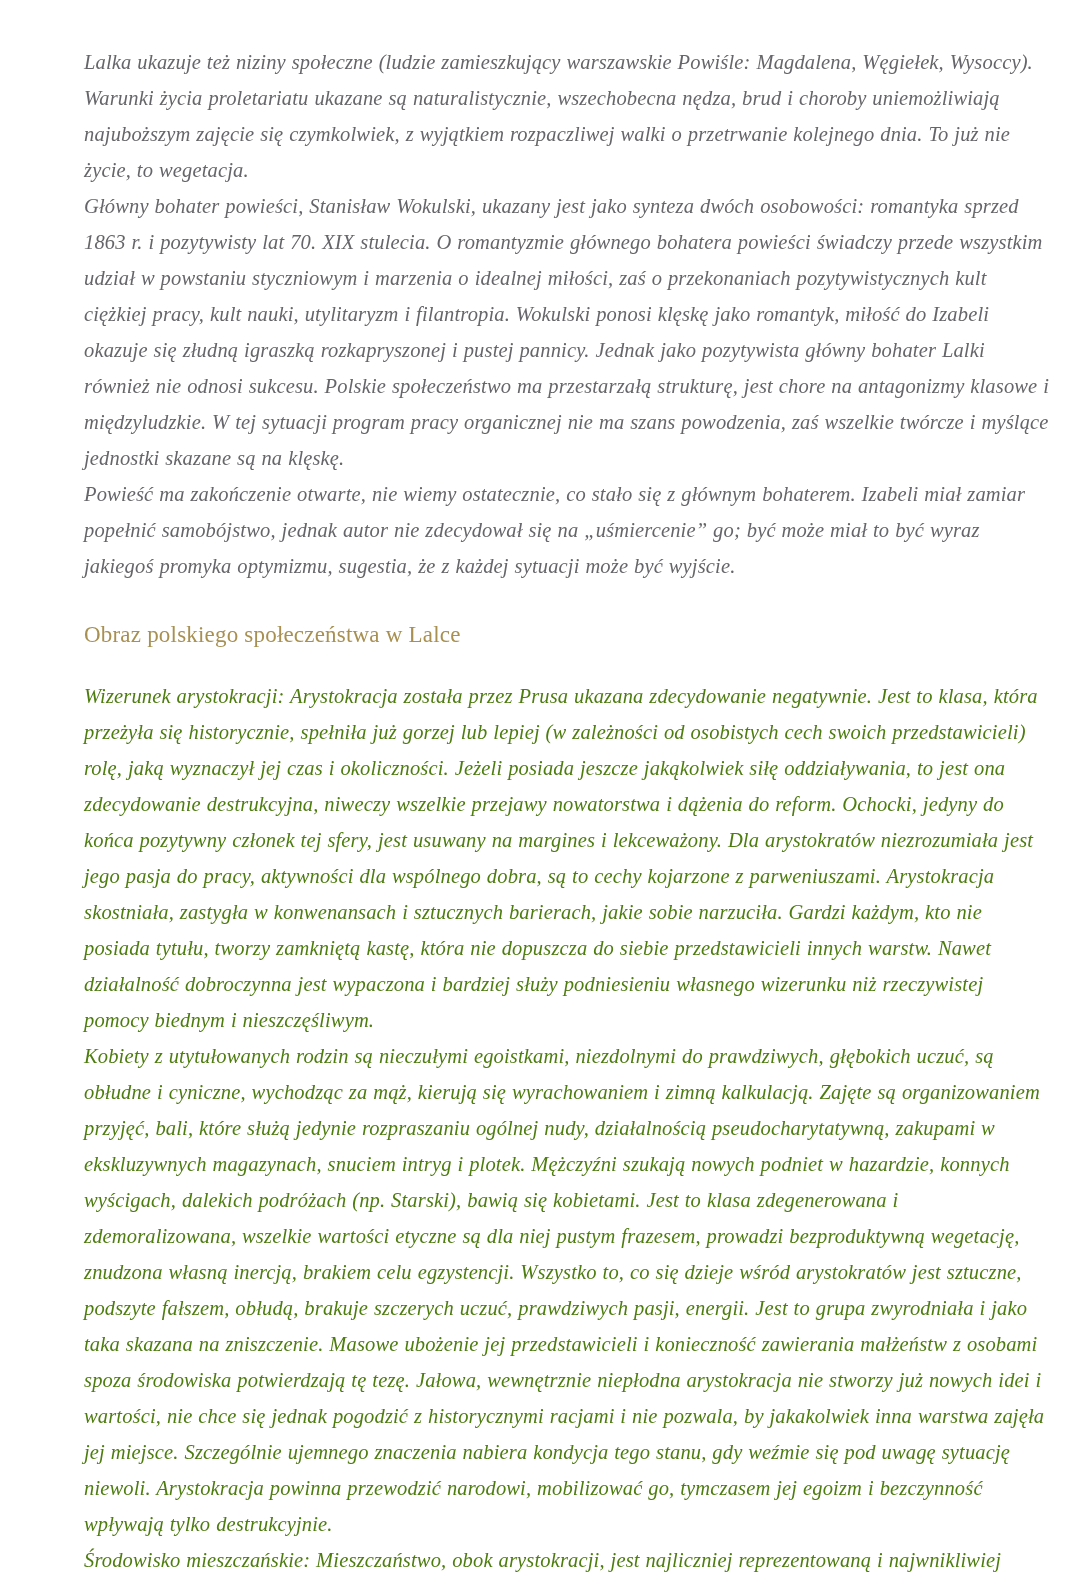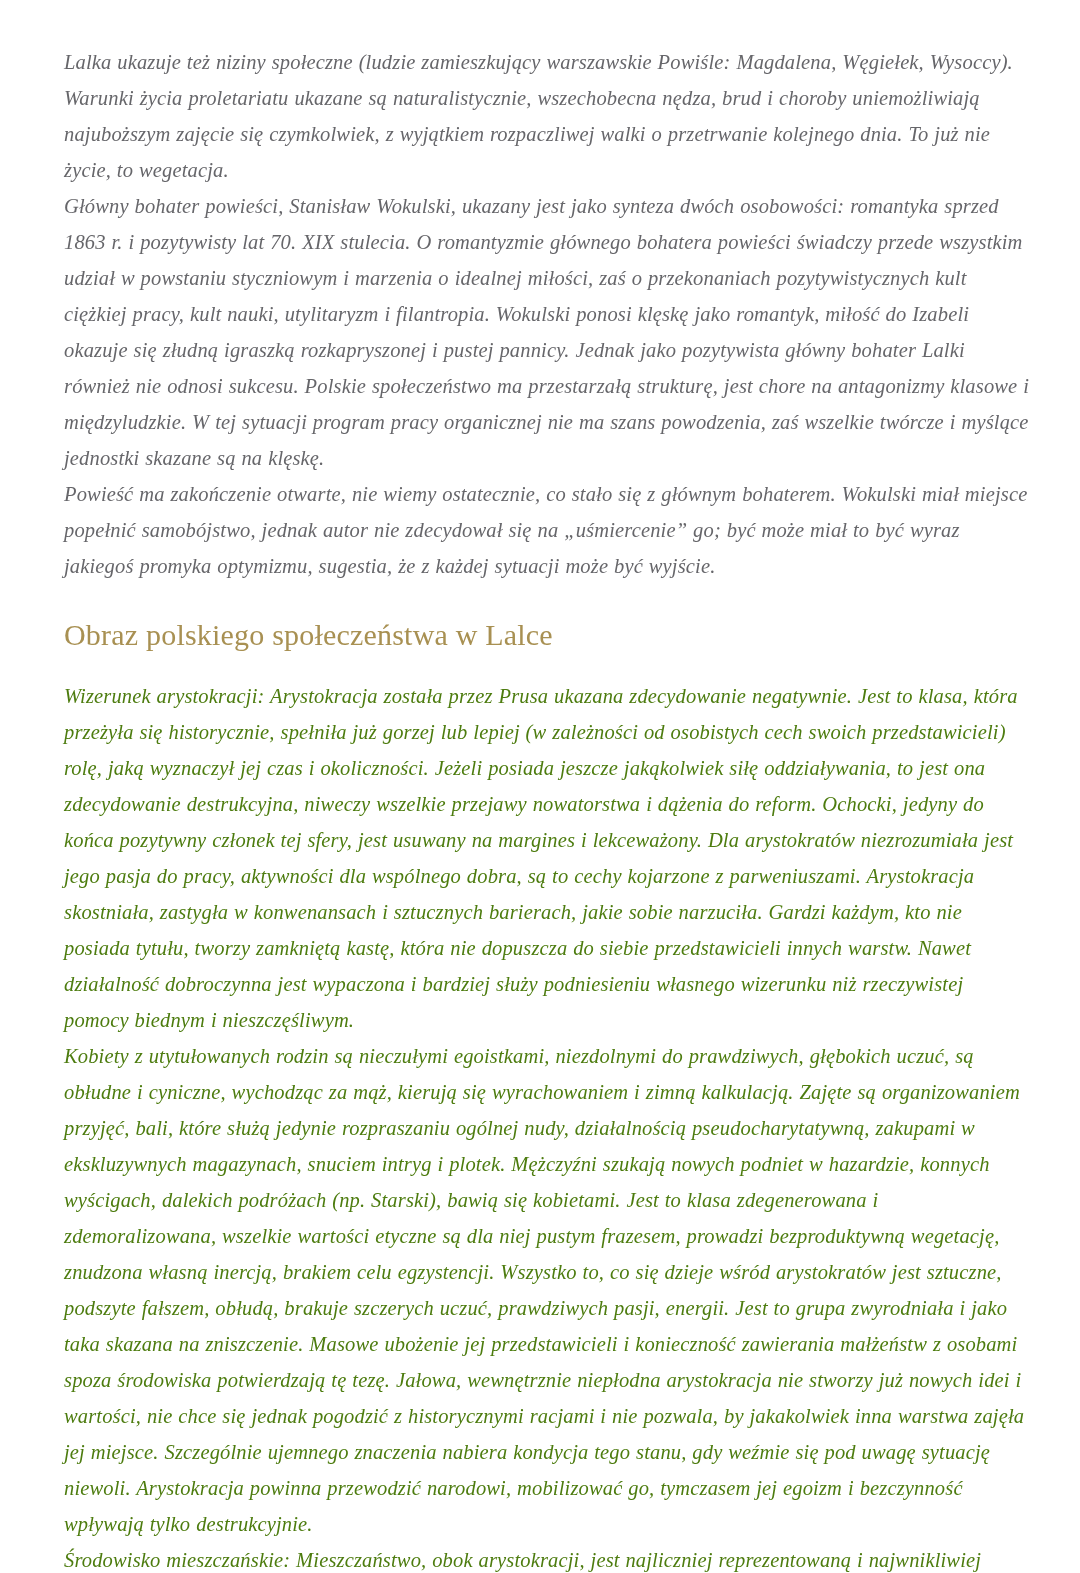--- a/index.html
+++ b/index.html
@@ -13,21 +13,21 @@
     overflow: hidden;
     font-family: "Liberation Serif", "DejaVu Serif", serif;
     -webkit-font-smoothing: antialiased;
   }
   .page {
     position: relative;
     width: 1080px;
     height: 1573px;
     background: #ffffff;
     box-sizing: border-box;
-    padding: 44px 58px 0 64px;
+    padding: 44px 58px 0 84px;
   }
   .doc-body {
     width: 966px;
   }
   p.para {
     margin: 0;
     font-style: italic;
     font-size: 20.5px;
     line-height: 36px;
     text-align: left;
@@ -38,38 +38,38 @@
     color: #66666a;
   }
   p.tone-dark {
     color: #4d7c0f;
   }
   .gap-md { margin-top: 24px; }
   h2.section-heading {
     margin: 30px 0 22px 0;
     font-style: normal;
     font-weight: 400;
-    font-size: 30px;
+    font-size: 23px;
     line-height: 42px;
     color: #a89052;
     letter-spacing: 0.2px;
   }
   .block-tight { margin-top: 0; }
 </style>
 </head>
 <body>
 
 <div class="page">
   <div class="doc-body">
 
     <p class="para tone-light">Lalka ukazuje też niziny społeczne (ludzie zamieszkujący warszawskie Powiśle: Magdalena, Węgiełek, Wysoccy). Warunki życia proletariatu ukazane są naturalistycznie, wszechobecna nędza, brud i choroby uniemożliwiają najuboższym zajęcie się czymkolwiek, z wyjątkiem rozpaczliwej walki o przetrwanie kolejnego dnia. To już nie życie, to wegetacja.</p>
 
     <p class="para tone-light gap-md">Główny bohater powieści, Stanisław Wokulski, ukazany jest jako synteza dwóch osobowości: romantyka sprzed 1863 r. i pozytywisty lat 70. XIX stulecia. O romantyzmie głównego bohatera powieści świadczy przede wszystkim udział w powstaniu styczniowym i marzenia o idealnej miłości, zaś o przekonaniach pozytywistycznych kult ciężkiej pracy, kult nauki, utylitaryzm i filantropia. Wokulski ponosi klęskę jako romantyk, miłość do Izabeli okazuje się złudną igraszką rozkapryszonej i pustej pannicy. Jednak jako pozytywista główny bohater Lalki również nie odnosi sukcesu. Polskie społeczeństwo ma przestarzałą strukturę, jest chore na antagonizmy klasowe i międzyludzkie. W tej sytuacji program pracy organicznej nie ma szans powodzenia, zaś wszelkie twórcze i myślące jednostki skazane są na klęskę.</p>
 
-    <p class="para tone-light gap-md">Powieść ma zakończenie otwarte, nie wiemy ostatecznie, co stało się z głównym bohaterem. Wokulski miał miejsce popełnić samobójstwo, jednak autor nie zdecydował się na „uśmiercenie” go; być może miał to być wyraz jakiegoś promyka optymizmu, sugestia, że z każdej sytuacji może być wyjście.</p>
+    <p class="para tone-light gap-md">Powieść ma zakończenie otwarte, nie wiemy ostatecznie, co stało się z głównym bohaterem. Izabeli miał zamiar popełnić samobójstwo, jednak autor nie zdecydował się na „uśmiercenie” go; być może miał to być wyraz jakiegoś promyka optymizmu, sugestia, że z każdej sytuacji może być wyjście.</p>
 
     <h2 class="section-heading">Obraz polskiego społeczeństwa w Lalce</h2>
 
     <p class="para tone-dark">Wizerunek arystokracji: Arystokracja została przez Prusa ukazana zdecydowanie negatywnie. Jest to klasa, która przeżyła się historycznie, spełniła już gorzej lub lepiej (w zależności od osobistych cech swoich przedstawicieli) rolę, jaką wyznaczył jej czas i okoliczności. Jeżeli posiada jeszcze jakąkolwiek siłę oddziaływania, to jest ona zdecydowanie destrukcyjna, niweczy wszelkie przejawy nowatorstwa i dążenia do reform. Ochocki, jedyny do końca pozytywny członek tej sfery, jest usuwany na margines i lekceważony. Dla arystokratów niezrozumiała jest jego pasja do pracy, aktywności dla wspólnego dobra, są to cechy kojarzone z parweniuszami. Arystokracja skostniała, zastygła w konwenansach i sztucznych barierach, jakie sobie narzuciła. Gardzi każdym, kto nie posiada tytułu, tworzy zamkniętą kastę, która nie dopuszcza do siebie przedstawicieli innych warstw. Nawet działalność dobroczynna jest wypaczona i bardziej służy podniesieniu własnego wizerunku niż rzeczywistej pomocy biednym i nieszczęśliwym.</p>
 
     <p class="para tone-dark block-tight">Kobiety z utytułowanych rodzin są nieczułymi egoistkami, niezdolnymi do prawdziwych, głębokich uczuć, są obłudne i cyniczne, wychodząc za mąż, kierują się wyrachowaniem i zimną kalkulacją. Zajęte są organizowaniem przyjęć, bali, które służą jedynie rozpraszaniu ogólnej nudy, działalnością pseudocharytatywną, zakupami w ekskluzywnych magazynach, snuciem intryg i plotek. Mężczyźni szukają nowych podniet w hazardzie, konnych wyścigach, dalekich podróżach (np. Starski), bawią się kobietami. Jest to klasa zdegenerowana i zdemoralizowana, wszelkie wartości etyczne są dla niej pustym frazesem, prowadzi bezproduktywną wegetację, znudzona własną inercją, brakiem celu egzystencji. Wszystko to, co się dzieje wśród arystokratów jest sztuczne, podszyte fałszem, obłudą, brakuje szczerych uczuć, prawdziwych pasji, energii. Jest to grupa zwyrodniała i jako taka skazana na zniszczenie. Masowe ubożenie jej przedstawicieli i konieczność zawierania małżeństw z osobami spoza środowiska potwierdzają tę tezę. Jałowa, wewnętrznie niepłodna arystokracja nie stworzy już nowych idei i wartości, nie chce się jednak pogodzić z historycznymi racjami i nie pozwala, by jakakolwiek inna warstwa zajęła jej miejsce. Szczególnie ujemnego znaczenia nabiera kondycja tego stanu, gdy weźmie się pod uwagę sytuację niewoli. Arystokracja powinna przewodzić narodowi, mobilizować go, tymczasem jej egoizm i bezczynność wpływają tylko destrukcyjnie.</p>
 
     <p class="para tone-dark gap-md">Środowisko mieszczańskie: Mieszczaństwo, obok arystokracji, jest najliczniej reprezentowaną i najwnikliwiej przedstawioną grupą społeczną. Klasa ta jest wewnętrznie bardzo zróżnicowana, zarówno pod względem majątkowym, jak i narodowym. Jej przedstawiciele należą do burżuazji (Wokulski, Szlangbaum), średnio zamożnego mieszczaństwa (Minclowie), inteligencji (p. Stawska, studenci) oraz</p>
 
   </div>

